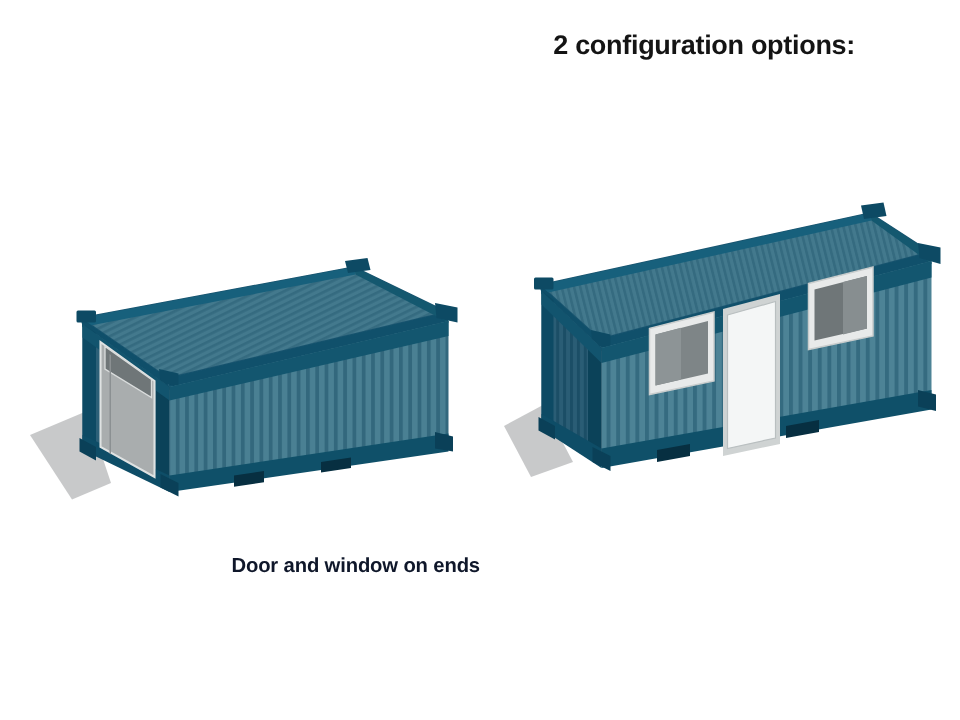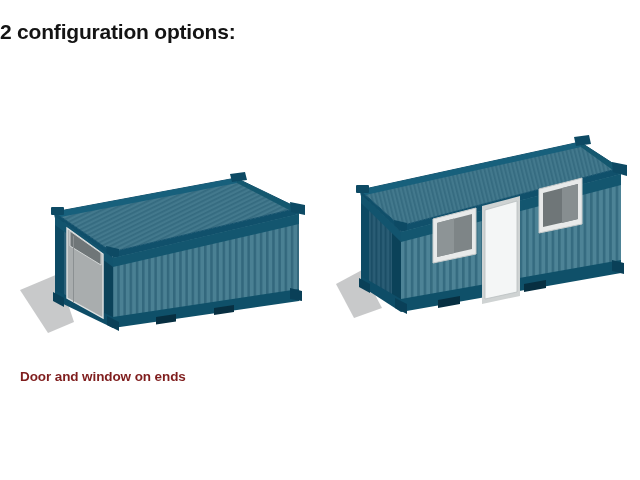--- a/index.html
+++ b/index.html
@@ -18,32 +18,32 @@
     position: relative;
     width: 640px;
     height: 480px;
     background: #ffffff;
   }
   #page-title {
     position: absolute;
     left: 0;
     top: 20px;
     width: 570px;
-    text-align: left;
-    font-size: 21px;
+    text-align: right;
+    font-size: 18px;
     font-weight: bold;
     color: #141414;
     letter-spacing: -0.2px;
   }
   .caption {
     position: absolute;
     font-size: 13.5px;
     font-weight: bold;
-    color: #7f1d1d;
-    text-align: left;
+    color: #0f172a;
+    text-align: right;
     letter-spacing: -0.1px;
   }
   #caption-left  { left: 20px;  top: 369px; width: 300px; }
   #caption-right { left: 340px; top: 369px; width: 280px; }
 
   .figure { position: absolute; }
   .figure svg { display: block; }
 </style>
 </head>
 <body>

